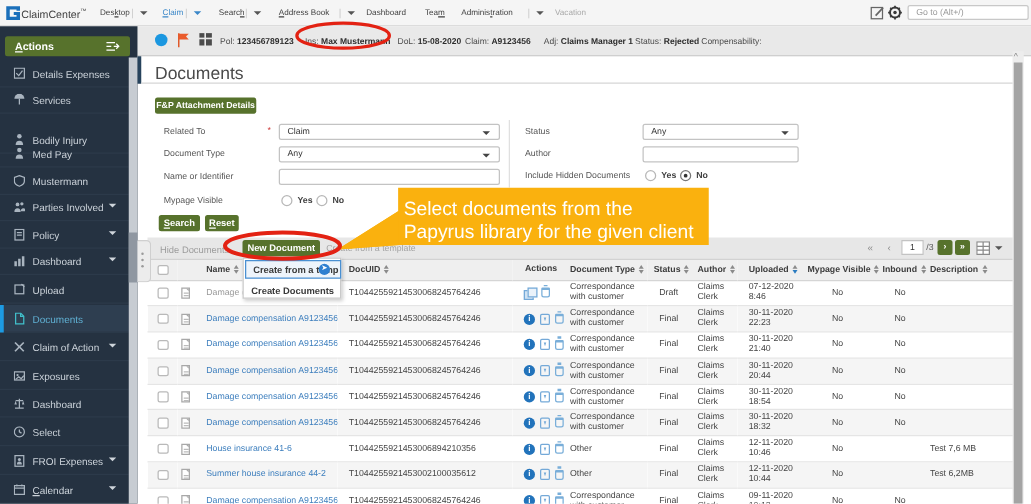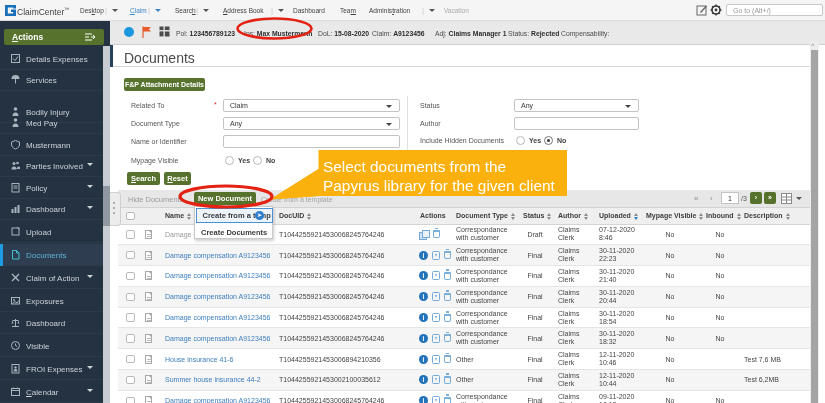--- a/index.html
+++ b/index.html
@@ -281,21 +281,21 @@
           <path d="M1 8.5 h7 M4.5 1 v7.5 M1.5 2.5 h6" stroke="#a9b4bf" fill="none"></path>
           <path d="M1.5 2.5 l-1 3 h2 z M7.5 2.5 l-1 3 h2 z" fill="#a9b4bf"></path>
         </svg>
         <span class="t">Dashboard</span>
       </div>
       <div class="sbitem" style="top:314.1px">
         <svg width="9" height="10" viewBox="0 0 9 10">
           <circle cx="4.5" cy="4.5" r="4" fill="none" stroke="#a9b4bf"></circle>
           <path d="M4.5 2.5 v2 l1.7 1" stroke="#a9b4bf" fill="none"></path>
         </svg>
-        <span class="t">Visible</span>
+        <span class="t">Select</span>
       </div>
       <div class="sbitem" style="top:336.9px">
         <svg width="9" height="10" viewBox="0 0 9 10">
           <rect x="1" y="0.5" width="7" height="8.5" fill="none" stroke="#a9b4bf"></rect>
           <circle cx="4.5" cy="3.5" r="1.2" fill="#a9b4bf"></circle>
           <path d="M2.5 7.5 a2 2.4 0 0 1 4 0 z" fill="#a9b4bf"></path>
         </svg>
         <span class="t">FROI Expenses</span>
         <i class="chev"></i>
       </div>

